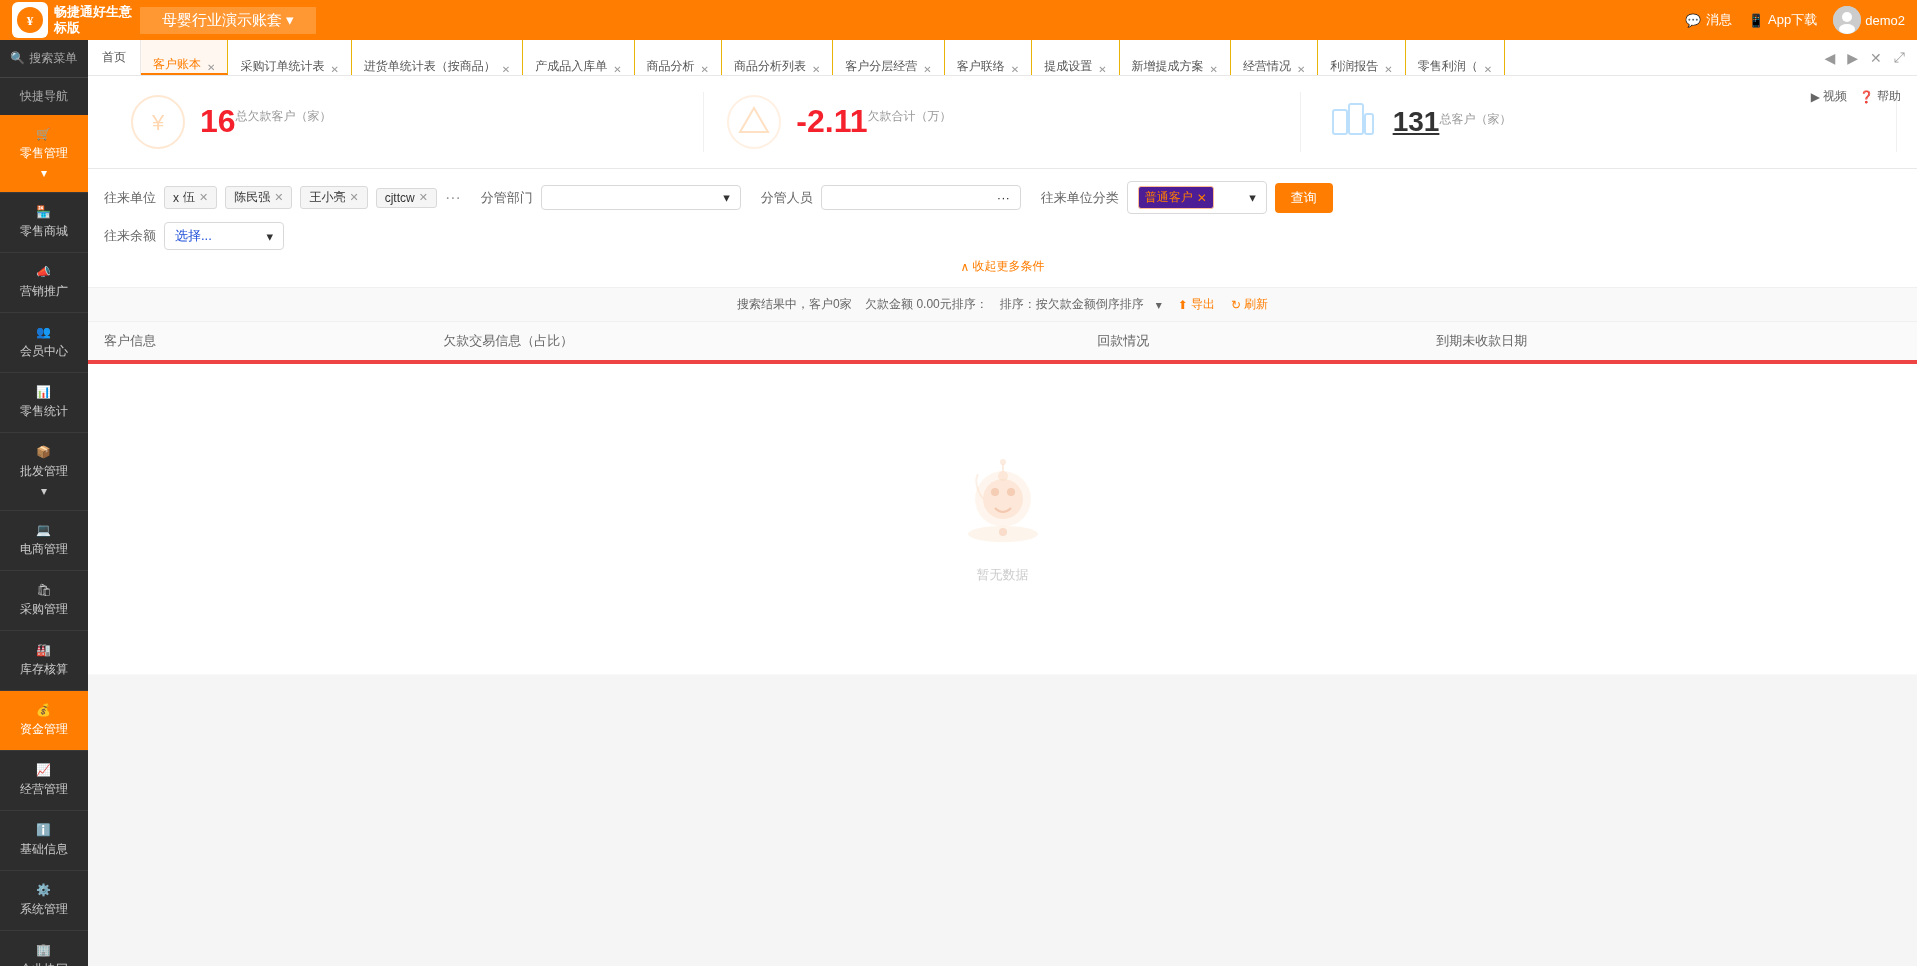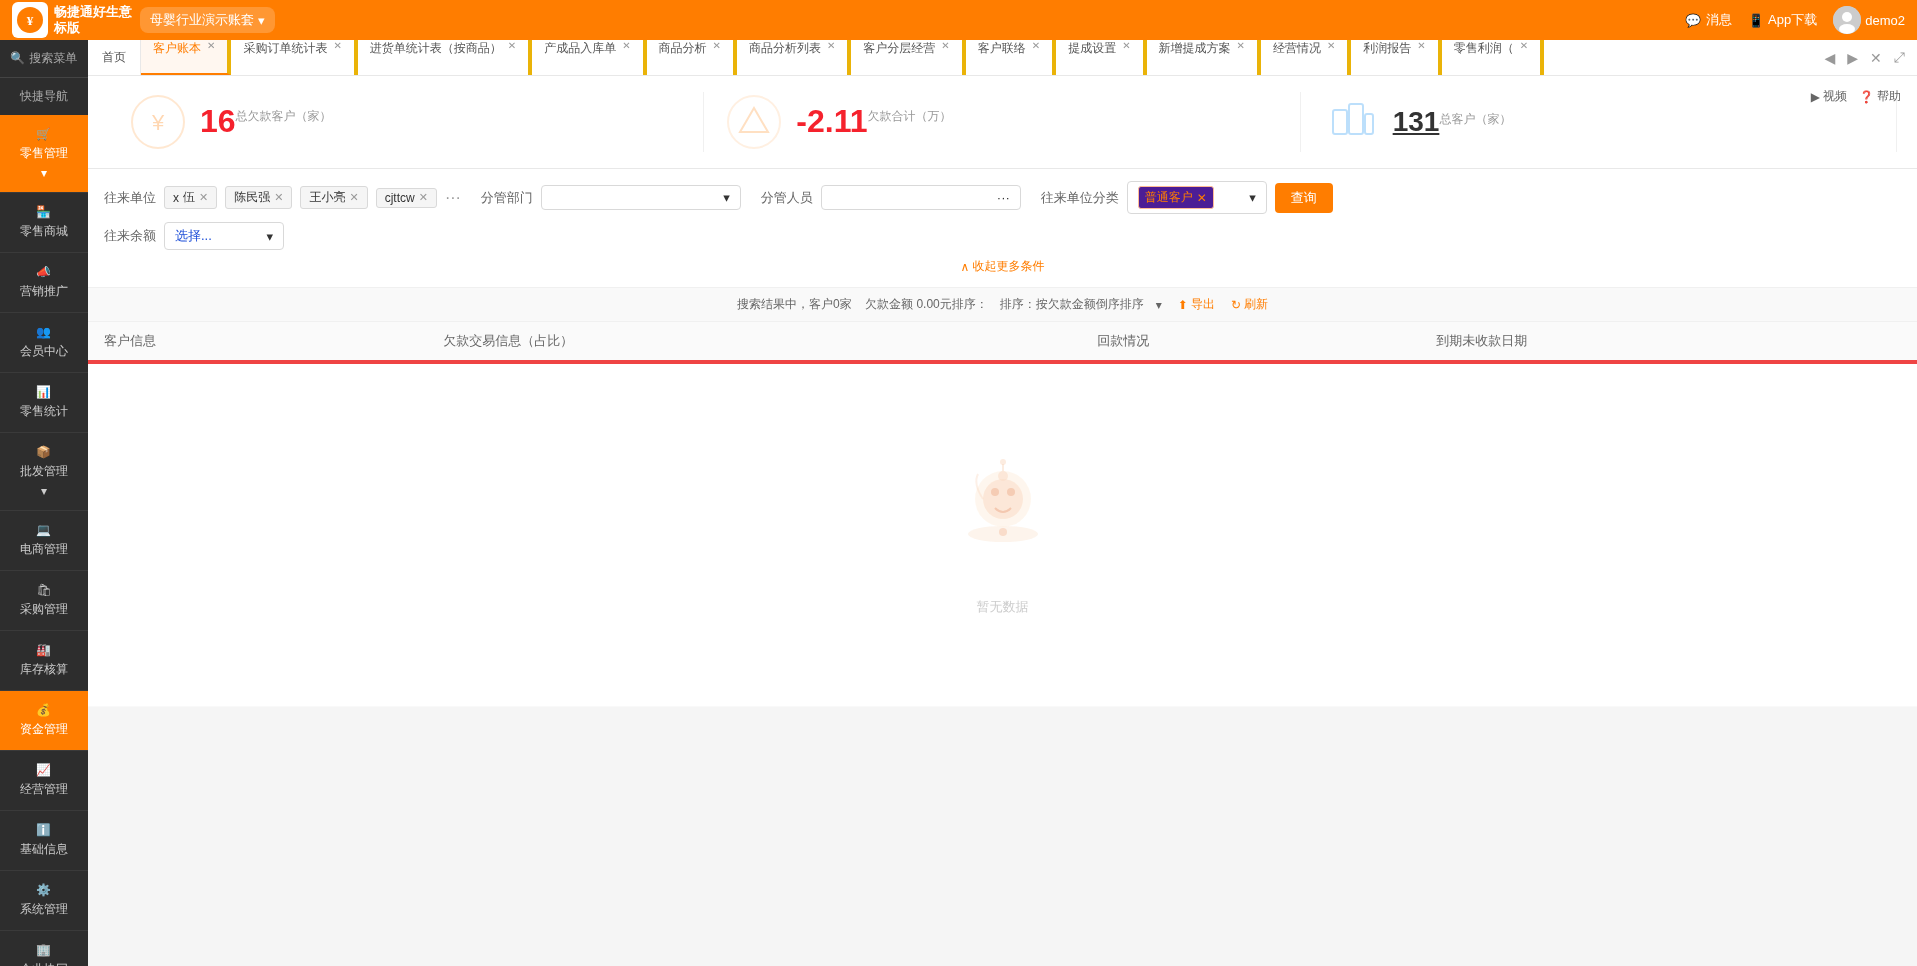--- a/index.html
+++ b/index.html
@@ -13,33 +13,33 @@
     .content-area { flex: 1; display: flex; flex-direction: column; overflow: hidden; }
     .tab-bar { height: 36px; background: #fff; border-bottom: 1px solid #e8e8e8; display: flex; align-items: center; flex-shrink: 0; overflow: hidden; }
     .page-content { flex: 1; overflow-y: auto; background: #f5f5f5; padding: 0; }
 
     
     .top-logo { display: flex; align-items: center; gap: 6px; color: #fff; font-size: 14px; font-weight: bold; }
     .logo-icon { width: 36px; height: 36px; background: #fff; border-radius: 6px; display: flex; align-items: center; justify-content: center; }
     .logo-icon svg { width: 28px; height: 28px; }
     .logo-text { color: #fff; font-size: 13px; line-height: 1.2; }
     .top-center { flex: 1; display: flex; align-items: center; padding-left: 8px; }
-    .store-select { display: flex; align-items: center; gap: 4px; background: rgba(255,255,255,0.2); border-radius: 8px; padding: 4px 10px; color: #fff; cursor: pointer; font-size: 13px; }
+    .store-select { display: flex; align-items: center; gap: 4px; background: rgba(255,255,255,0.2); border-radius: 0; padding: 4px 22px; color: #fff; cursor: pointer; font-size: 15px; }
     .top-right { display: flex; align-items: center; gap: 16px; color: #fff; font-size: 13px; }
     .top-right-item { display: flex; align-items: center; gap: 4px; cursor: pointer; }
     .avatar { width: 28px; height: 28px; border-radius: 50%; background: #ccc; display: flex; align-items: center; justify-content: center; overflow: hidden; }
 
     
     .sidebar-search { padding: 10px 8px; color: #aaa; font-size: 12px; cursor: pointer; text-align: center; border-bottom: 1px solid #444; }
     .sidebar-nav-item { padding: 12px 8px; text-align: center; color: #ccc; font-size: 12px; cursor: pointer; display: flex; flex-direction: column; align-items: center; gap: 4px; border-bottom: 1px solid #3a3a3a; }
     .sidebar-nav-item.active { background: #ff7d00; color: #fff; }
     .sidebar-quick { padding: 10px 8px; color: #aaa; font-size: 12px; cursor: pointer; text-align: center; }
 
     
-    .tab-item { display: flex; align-items: flex-start; padding: 0 12px; height: 100%; font-size: 12px; color: #555; cursor: pointer; border-right: 4px solid #eab308; white-space: nowrap; gap: 4px; flex-shrink: 0; }
+    .tab-item { display: flex; align-items: flex-end; padding: 0 12px; height: 100%; font-size: 12px; color: #555; cursor: pointer; border-right: 1px solid #eab308; white-space: nowrap; gap: 4px; flex-shrink: 0; }
     .tab-item.active { background: #fff7f0; color: #ff7d00; border-bottom: 2px solid #ff7d00; }
     .tab-item .tab-close { color: #999; font-size: 10px; margin-left: 2px; }
     .tab-home { padding: 0 14px; height: 100%; display: flex; align-items: center; font-size: 12px; color: #555; cursor: pointer; border-right: 1px solid #e8e8e8; flex-shrink: 0; }
     .tab-actions { margin-left: auto; display: flex; align-items: center; padding: 0 8px; gap: 4px; }
     .tab-action-btn { cursor: pointer; color: #999; font-size: 14px; padding: 2px 4px; }
 
     
     .stats-row { display: flex; background: #fff; border-bottom: 1px solid #e8e8e8; padding: 16px 20px; gap: 0; flex-shrink: 0; position: relative; }
     .stat-block { flex: 1; display: flex; align-items: center; gap: 12px; padding: 0 20px; border-right: 1px solid #f0f0f0; }
     .stat-block:last-child { border-right: none; }
@@ -71,21 +71,21 @@
     .result-actions { display: flex; align-items: center; gap: 16px; }
     .result-action { color: #ff7d00; cursor: pointer; display: flex; align-items: center; gap: 3px; }
     .sort-select { display: flex; align-items: center; gap: 12px; cursor: pointer; color: #666; }
 
     
     .data-table { width: 100%; background: #fff; border-collapse: collapse; }
     .data-table th { padding: 10px 16px; text-align: left; font-size: 13px; font-weight: normal; color: #666; border-bottom: 4px solid #ef4444; background: #fafafa; }
     .data-table td { padding: 10px 16px; border-bottom: 1px solid #f9f9f9; font-size: 13px; color: #333; }
 
     
-    .empty-state { display: flex; flex-direction: column; align-items: center; justify-content: space-between; padding: 80px 0; gap: 32px; }
+    .empty-state { display: flex; flex-direction: column; align-items: center; justify-content: space-between; padding: 80px 0; }
     .empty-icon { width: 100px; height: 100px; opacity: 0.6; }
     .empty-text { color: #ccc; font-size: 13px; margin-top: 12px; }
 
     
     ::-webkit-scrollbar { width: 6px; height: 6px; }
     ::-webkit-scrollbar-track { background: #f1f1f1; }
     ::-webkit-scrollbar-thumb { background: #ccc; border-radius: 3px; }
   </style>
 </head>
 <body>

